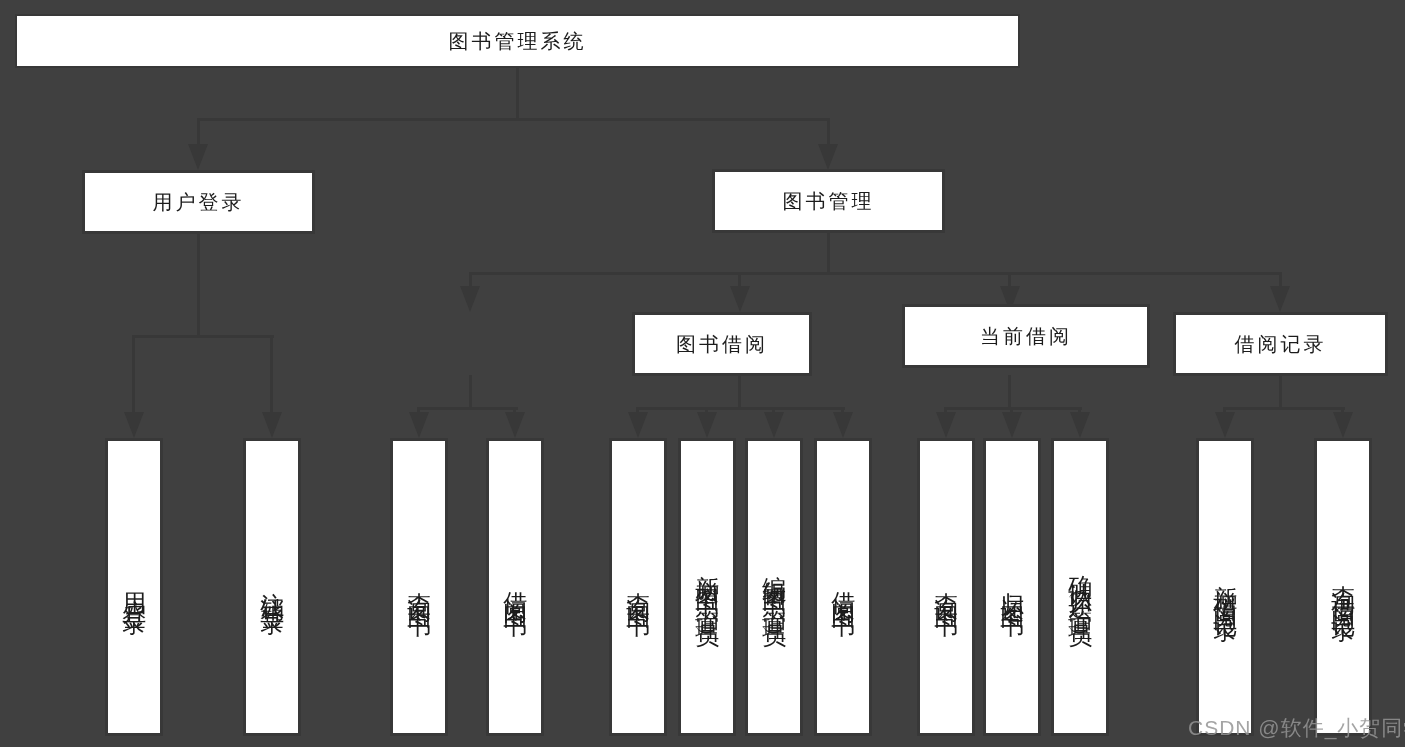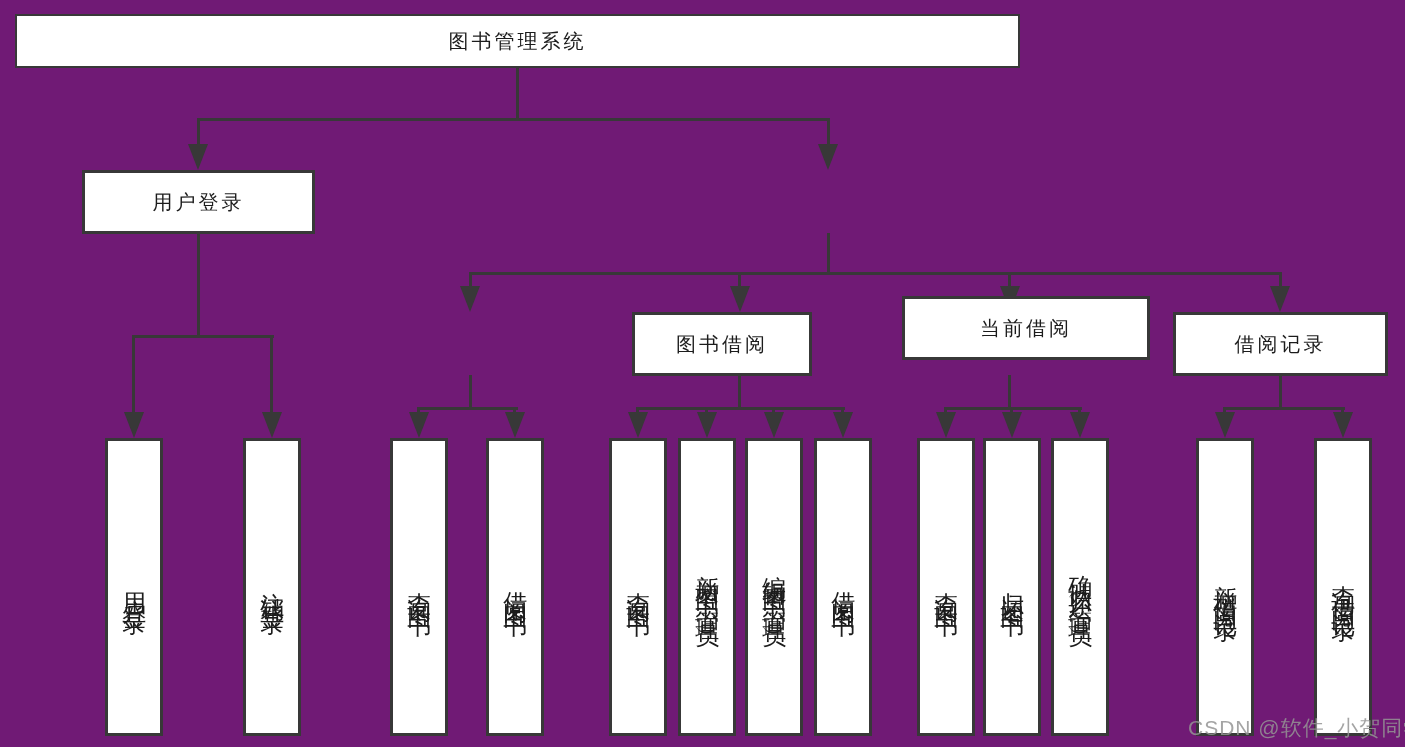--- a/index.html
+++ b/index.html
@@ -5,21 +5,21 @@
   :root{
     --line:#383838;
     --text:#1c1c1c;
   }
   html,body{margin:0;padding:0;background:#ffffff;}
   body{font-family:"Liberation Sans","DejaVu Sans",sans-serif;}
   .canvas{
     position:relative;
     width:1405px;
     height:747px;
-    background:#701a75;
+    background:#404040;
     overflow:hidden;
   }
   .box{
     position:absolute;
     box-sizing:border-box;
     border:3px solid var(--line);
     background:#ffffff;
     display:flex;
     align-items:center;
     justify-content:center;
@@ -69,20 +69,21 @@
   <div>
     <div class="line" style="left:516px;top:68px;width:3px;height:50px;"></div>
     <div class="line" style="left:197px;top:118px;width:633px;height:3px;"></div>
     <div class="line" style="left:197px;top:121px;width:3px;height:24px;"></div>
     <div class="arrow" style="left:188px;top:144px;"></div>
     <div class="line" style="left:827px;top:121px;width:3px;height:24px;"></div>
     <div class="arrow" style="left:818px;top:144px;"></div>
   </div>
 
   <div class="box hlabel" style="left:82px;top:170px;width:233px;height:64px;">用户登录</div>
+  <div class="box hlabel" style="left:712px;top:169px;width:233px;height:64px;">图书管理</div>
 
   <div>
     <div class="line" style="left:197px;top:234px;width:3px;height:101px;"></div>
     <div class="line" style="left:132px;top:335px;width:142px;height:3px;"></div>
     <div class="line" style="left:132px;top:338px;width:3px;height:76px;"></div>
     <div class="arrow" style="left:124px;top:412px;"></div>
     <div class="line" style="left:270px;top:338px;width:3px;height:76px;"></div>
     <div class="arrow" style="left:262px;top:412px;"></div>
   </div>
 
@@ -93,21 +94,21 @@
     <div class="arrow" style="left:460px;top:286px;"></div>
     <div class="line" style="left:738px;top:275px;width:3px;height:12px;"></div>
     <div class="arrow" style="left:730px;top:286px;"></div>
     <div class="line" style="left:1008px;top:275px;width:3px;height:12px;"></div>
     <div class="arrow" style="left:1000px;top:286px;"></div>
     <div class="line" style="left:1279px;top:275px;width:3px;height:12px;"></div>
     <div class="arrow" style="left:1270px;top:286px;"></div>
   </div>
 
   <div class="box hlabel" style="left:632px;top:312px;width:180px;height:64px;">图书借阅</div>
-  <div class="box hlabel" style="left:902px;top:296px;width:248px;height:64px;">当前借阅</div>
+  <div class="box hlabel" style="left:902px;top:304px;width:248px;height:64px;">当前借阅</div>
   <div class="box hlabel" style="left:1173px;top:312px;width:215px;height:64px;">借阅记录</div>
 
   <div>
     <div class="line" style="left:469px;top:375px;width:3px;height:34px;"></div>
     <div class="line" style="left:417px;top:407px;width:101px;height:3px;"></div>
     <div class="line" style="left:417px;top:410px;width:3px;height:5px;"></div>
     <div class="arrow" style="left:409px;top:412px;"></div>
     <div class="line" style="left:513px;top:410px;width:3px;height:5px;"></div>
     <div class="arrow" style="left:505px;top:412px;"></div>
   </div>

